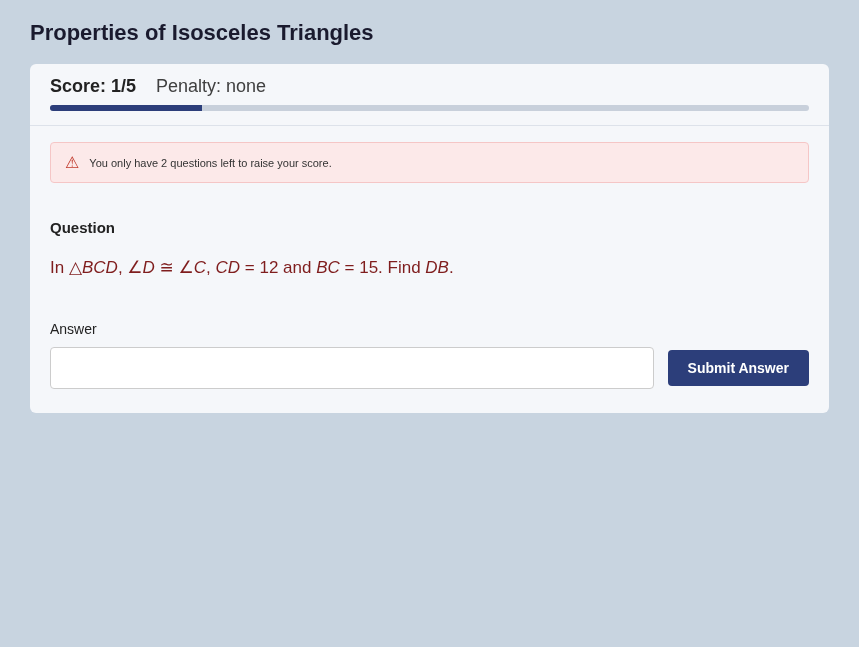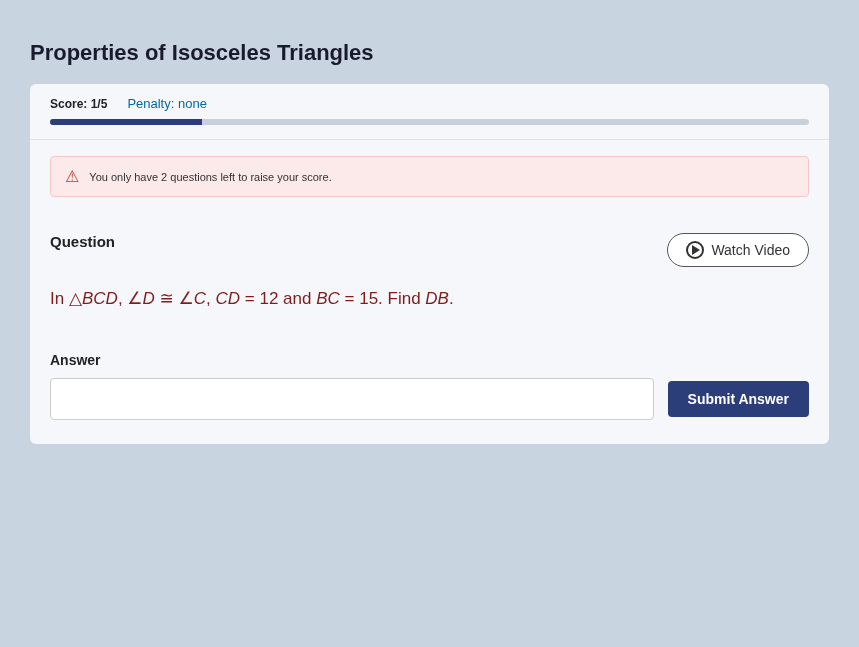--- a/index.html
+++ b/index.html
@@ -21,21 +21,20 @@
       height: 647px;
       background-color: #c8d4e0;
       padding: 20px 30px;
     }
 
     .page-title {
       font-size: 22px;
       font-weight: bold;
       color: #1a1a2e;
       margin-bottom: 18px;
-      margin-top: 20px;
     }
 
     .card {
       background-color: #f5f7fa;
       border-radius: 6px;
       padding: 0;
       overflow: hidden;
     }
 
     .score-bar-section {
@@ -44,28 +43,28 @@
     }
 
     .score-info {
       display: flex;
       align-items: center;
       gap: 20px;
       margin-bottom: 8px;
     }
 
     .score-label {
-      font-size: 12px;
+      font-size: 18px;
       font-weight: bold;
       color: #222;
     }
 
     .penalty-label {
-      font-size: 13px;
-      color: #0369a1;
+      font-size: 18px;
+      color: #404040;
     }
 
     .progress-track {
       width: 100%;
       height: 6px;
       background-color: #c8d0db;
       border-radius: 3px;
       display: flex;
       gap: 4px;
     }
@@ -155,21 +154,21 @@
       margin-bottom: 40px;
       line-height: 1.6;
     }
 
     .answer-section {
       padding: 0 20px 24px 20px;
     }
 
     .answer-label {
       font-size: 14px;
-      font-weight: bold;
+      font-weight: normal;
       color: #222;
       margin-bottom: 10px;
       margin-top: 36px;
     }
 
     .answer-row {
       display: flex;
       align-items: center;
       gap: 14px;
     }
@@ -217,26 +216,20 @@
     </div>
 
     <div class="warning-banner">
       <span class="warning-icon">⚠</span>
       <span class="warning-text">You only have 2 questions left to raise your score.</span>
     </div>
 
     <div class="question-section">
       <div class="question-header">
         <span class="question-label">Question</span>
-        <button class="watch-video-btn">
-          <span class="watch-video-icon">
-            <span class="play-triangle"></span>
-          </span>
-          <span>Watch Video</span>
-        </button>
       </div>
 
       <div class="question-body">
         <span>In △<em>BCD</em>, ∠<em>D</em> ≅ ∠<em>C</em>, <em>CD</em> = 12 and <em>BC</em> = 15. Find <em>DB</em>.</span>
       </div>
     </div>
 
     <div class="answer-section">
       <div class="answer-label">Answer</div>
       <div class="answer-row">

